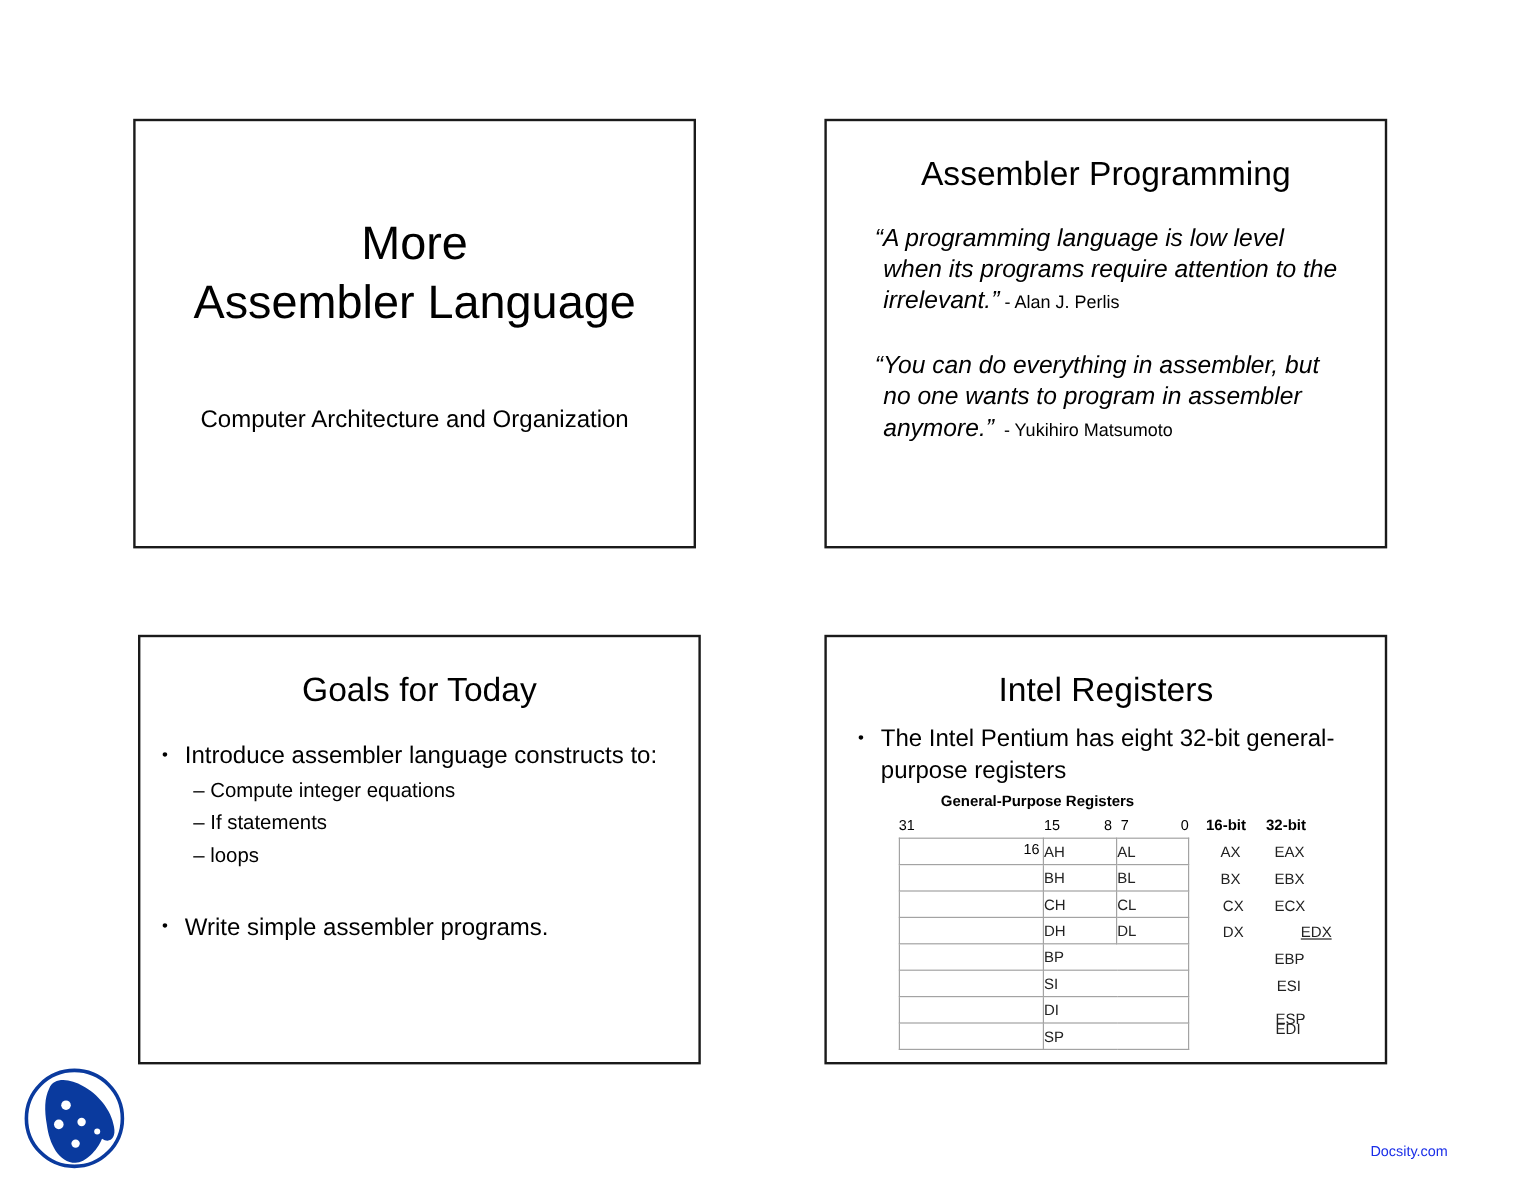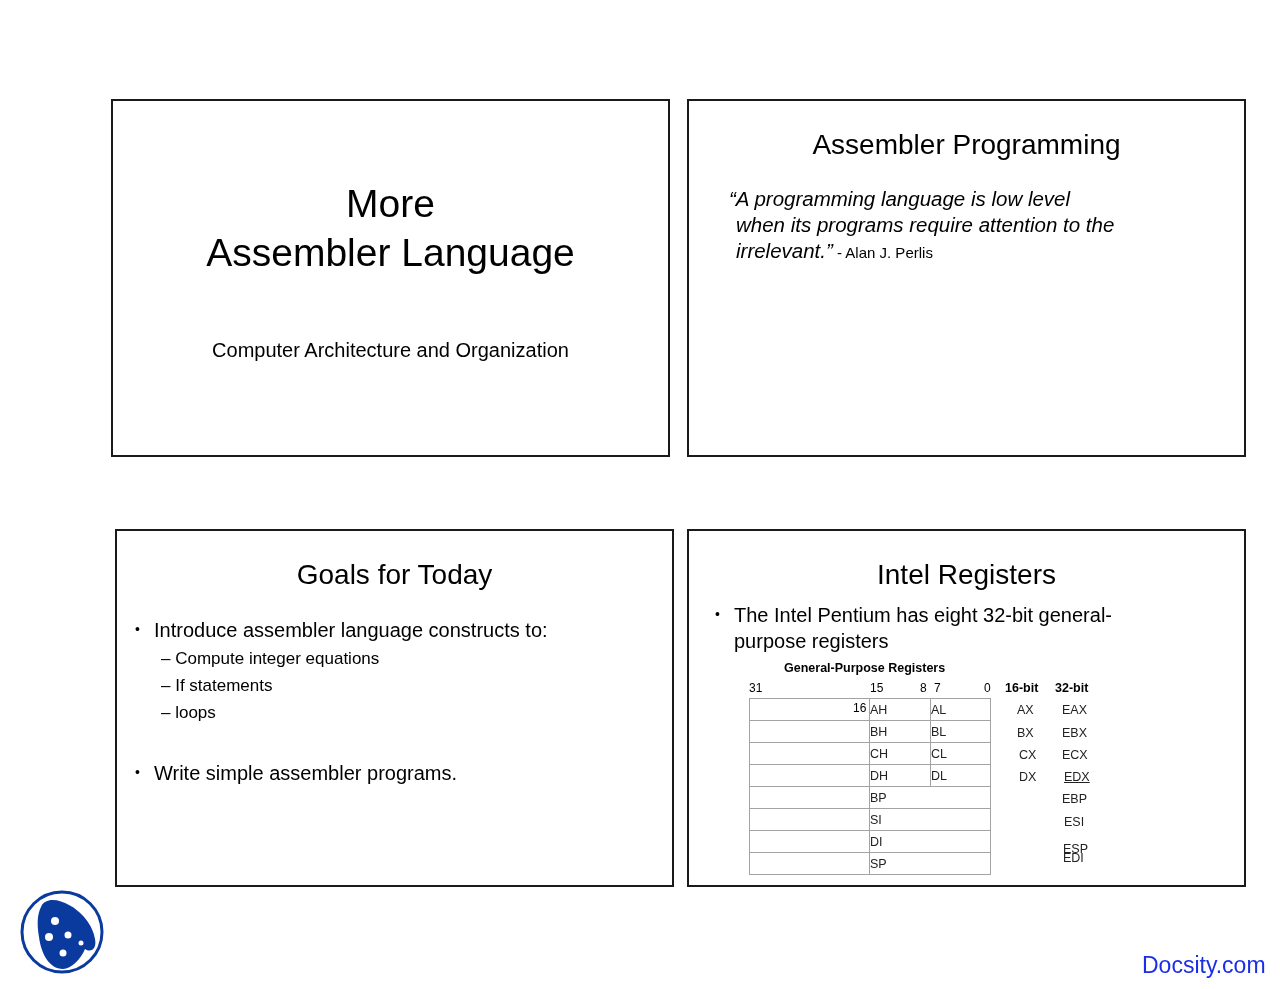--- a/index.html
+++ b/index.html
@@ -1,18 +1,18 @@
 <!DOCTYPE html>
 <html><head>
 <meta charset="utf-8">
 <style>
   html, body { margin: 0; padding: 0; background: #ffffff; }
   body { width: 1280px; height: 989px; position: relative; overflow: hidden;
          font-family: "Liberation Sans", sans-serif; color: #000; }
-  .slide { position: absolute; width: 559px; height: 358px; border: 2px solid #1a1a1a;
+  .slide { position: absolute; width: 469px; height: 358px; border: 2px solid #1a1a1a;
            box-sizing: border-box; background: #fff; }
   #s1 { left: 111px; top: 99px; }
   #s2 { left: 687px; top: 99px; }
   #s3 { left: 115px; top: 529px; }
   #s4 { left: 687px; top: 529px; }
   .abs { position: absolute; white-space: nowrap; }
   .center { left: 0; right: 0; text-align: center; }
 
   
   .s1-title { font-size: 39px; line-height: 49px; top: 78px; }
@@ -43,39 +43,44 @@
   table.regs td { border: 1px solid #a3a3a3; height: 21px; padding: 0; font-size: 12.5px;
                   text-align: left; color: #222; }
   .c-hi { width: 119px; }
   .c-h { width: 60px; }
   .c-l { width: 59px; }
   .name16 { font-size: 12.5px; color: #222; }
   .name32 { font-size: 12.5px; color: #222; }
 
   
   #logo { position: absolute; left: 19px; top: 889px; width: 86px; height: 86px; }
-  #brand { position: absolute; left: 1142px; top: 952px; font-size: 23px; color: #1a2ee8; text-decoration: none; }
+  #brand { position: absolute; left: 1142px; top: 952px; font-size: 12px; color: #1a2ee8; text-decoration: none; }
 </style>
 </head>
 <body>
 
 <div class="slide" id="s1">
   <div class="abs center s1-title">
     <div>More</div>
     <div>Assembler Language</div>
   </div>
   <div class="abs center s1-sub">Computer Architecture and Organization</div>
 </div>
 
 <div class="slide" id="s2">
   <div class="abs center heading">Assembler Programming</div>
   <div class="abs quote" style="top:85px;">
     <span class="q">“A programming language is low level</span>
     <span class="q indent">when its programs require attention to the</span>
     <span class="indent"><span class="q">irrelevant.”</span><span class="author"> - Alan J. Perlis</span></span>
+  </div>
+  <div class="abs quote" style="top:191px;">
+    <span class="q">“You can do everything in assembler, but</span>
+    <span class="q indent">no one wants to program in assembler</span>
+    <span class="indent"><span class="q">anymore.”</span><span class="author" style="white-space:pre">  - Yukihiro Matsumoto</span></span>
   </div>
 </div>
 
 <div class="slide" id="s3">
   <div class="abs center heading">Goals for Today</div>
   <div class="abs bullet" style="left:18px; top:88px;">
     <span class="dot">•</span><span>Introduce assembler language constructs to:</span>
   </div>
   <div class="abs sub" style="left:44px; top:118px;">– Compute integer equations</div>
   <div class="abs sub" style="left:44px; top:145px;">– If statements</div>
@@ -144,21 +149,21 @@
     </table>
 
   <div class="abs name16" style="left:328px; top:172px;">AX</div>
   <div class="abs name16" style="left:328px; top:195px;">BX</div>
   <div class="abs name16" style="left:330px; top:217px;">CX</div>
   <div class="abs name16" style="left:330px; top:239px;">DX</div>
 
   <div class="abs name32" style="left:373px; top:172px;">EAX</div>
   <div class="abs name32" style="left:373px; top:195px;">EBX</div>
   <div class="abs name32" style="left:373px; top:217px;">ECX</div>
-  <div class="abs name32" style="left:375px; top:239px;text-decoration:underline;">EDX</div>
+  <div class="abs name32" style="left:395px; top:239px;text-decoration:underline;">EDX</div>
   <div class="abs name32" style="left:373px; top:261px;">EBP</div>
   <div class="abs name32" style="left:375px; top:284px;">ESI</div>
   <div class="abs name32" style="left:374px; top:320px;">EDI</div>
   <div class="abs name32" style="left:374px; top:311px;">ESP</div>
 </div>
 
 <div id="logo">
   <svg width="86" height="86" viewBox="0 0 86 86">
     <circle cx="43" cy="43" r="40" fill="#fff" stroke="#0a3a9e" stroke-width="3"></circle>
     <path d="M22 18 C26 8 40 10 50 16 C62 22 74 36 76 50 C78 60 72 64 66 60 C62 70 52 80 44 80 C30 80 22 64 20 48 C18 36 18 26 22 18 Z" fill="#0a3a9e"></path>

